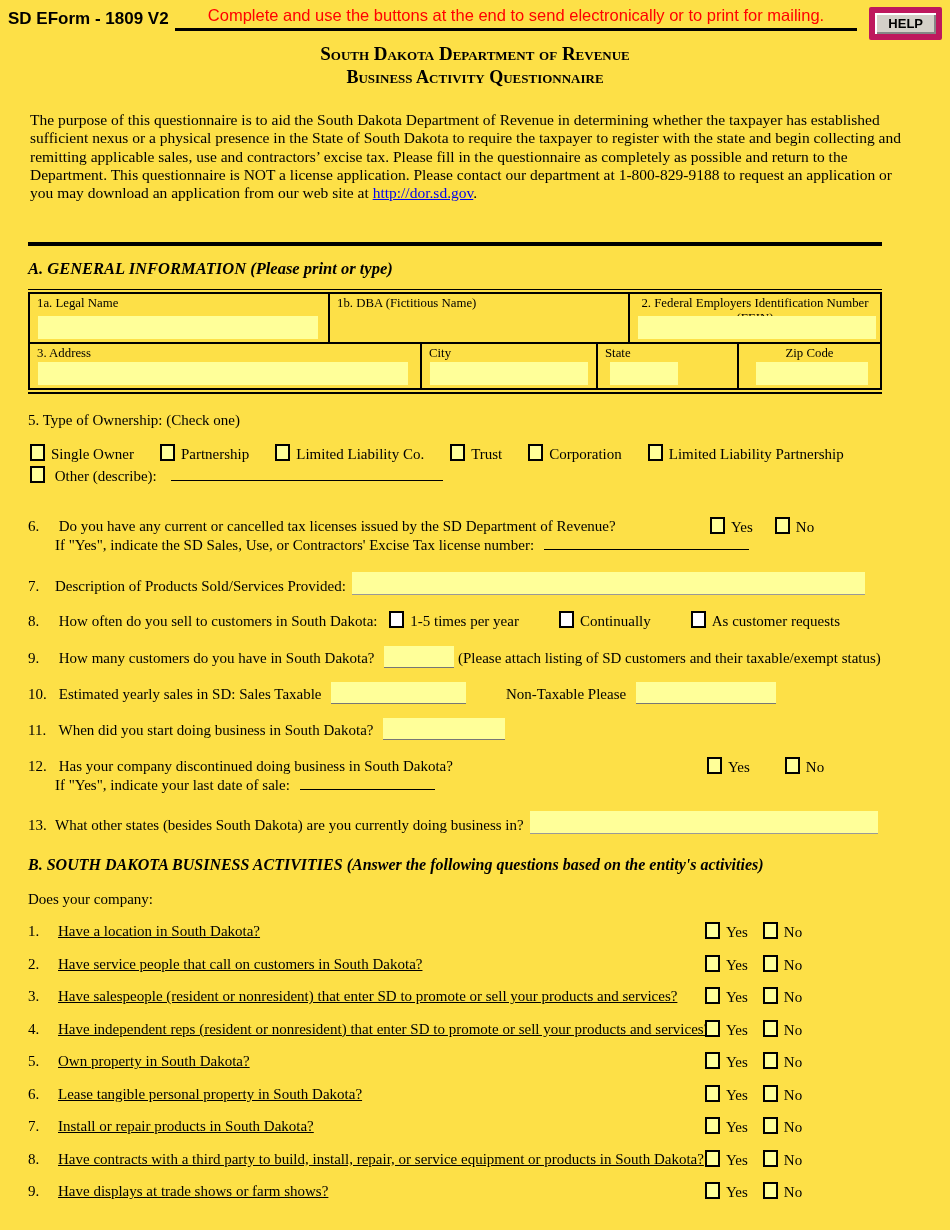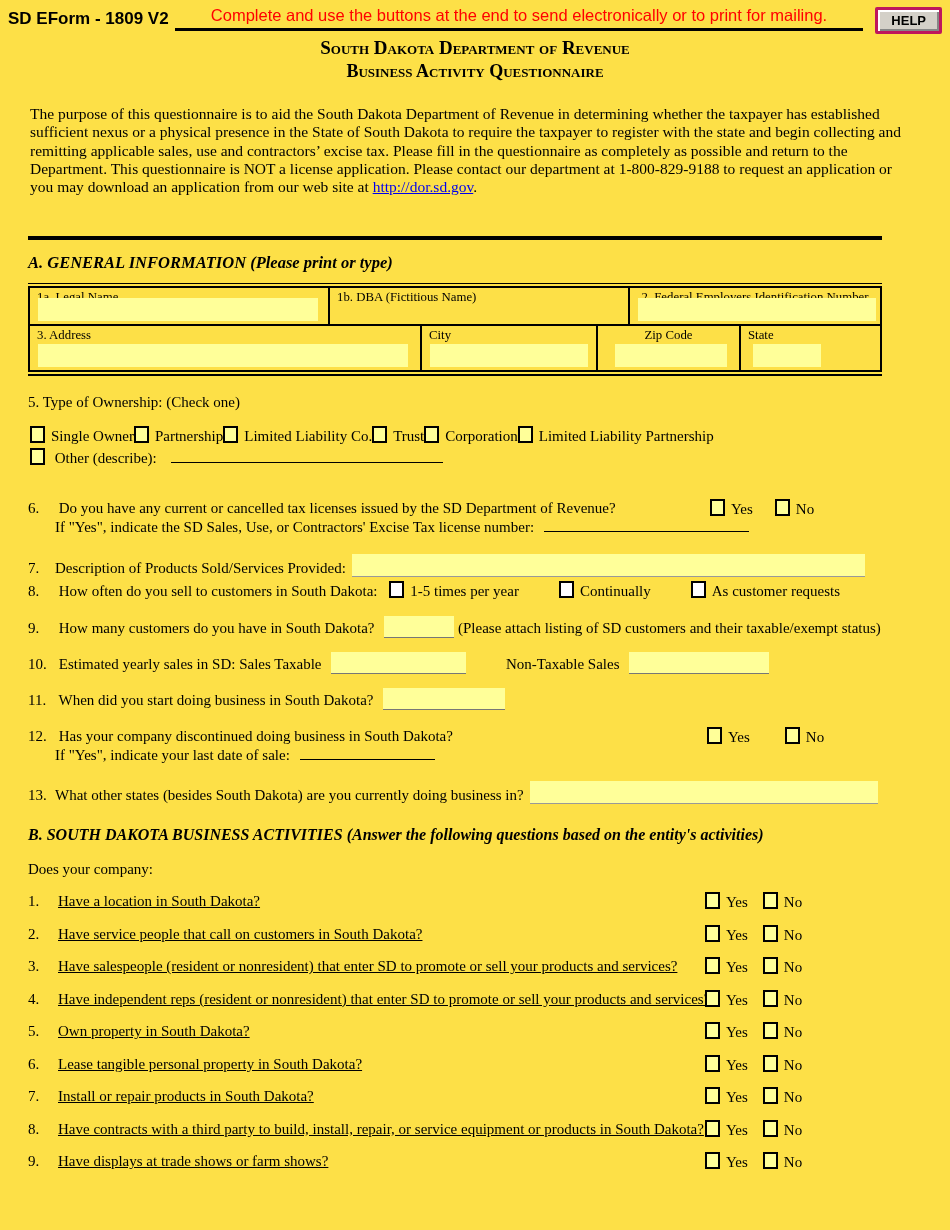--- a/index.html
+++ b/index.html
@@ -5,21 +5,21 @@
   html,body{margin:0;padding:0;background:#fff;}
   .page{position:relative;width:950px;height:1230px;background:#fde047;color:#000;
         font-family:"Liberation Serif",serif;font-size:15px;overflow:hidden;}
 
   
   .topbar{display:flex;align-items:flex-start;padding:6px 8px 0 8px;}
   .form-id{font-family:"Liberation Sans",sans-serif;font-weight:bold;font-size:17px;white-space:nowrap;padding-top:3px;}
   .notice-band{flex:1;margin:0 12px 0 6px;border-bottom:3.5px solid #000;text-align:center;padding-bottom:3px;}
   .notice{color:#FF0000;font-family:"Liberation Sans",sans-serif;font-size:16.5px;}
   .help-btn{font-family:"Liberation Sans",sans-serif;font-weight:bold;font-size:13px;
-            background:#d4d0c8;border:3px solid #be185d;border-radius:2px;
+            background:#d4d0c8;border:6px solid #be185d;border-radius:2px;
             box-shadow:inset 2px 2px 0 #ffffff,inset -2px -2px 0 #868686;
             padding:3px 13px;margin-top:1px;cursor:pointer;}
 
   
   .doc-title{text-align:center;font-weight:bold;font-variant:small-caps;font-size:19px;margin-top:3px;}
   .doc-subtitle{text-align:center;font-weight:bold;font-variant:small-caps;font-size:18px;margin-top:2px;}
 
   
   .intro{margin:23px 42px 0 30px;font-size:15.5px;line-height:1.18;}
   .intro a{color:#0000EE;text-decoration:underline;}
@@ -28,21 +28,21 @@
   .rule{margin:40px 68px 0 28px;border-top:4px solid #000;}
   .sec-title{margin:13px 0 0 28px;font-weight:bold;font-style:italic;font-size:16.5px;}
 
   
   .table-outer{margin:10px 68px 0 28px;border-top:1px solid #000;border-bottom:2px solid #000;padding:2px 0;}
   .table-a{border:2px solid #000;}
   .tr{display:flex;}
   .tr + .tr{border-top:2px solid #000;}
   .td{position:relative;border-left:2px solid #000;}
   .td:first-child{border-left:none;}
-  .r1{height:36px;} .r2{height:44px;}
+  .r1{height:48px;} .r2{height:44px;}
   .lbl{font-size:12.8px;padding:2px 0 0 7px;}
   .lbl.center{text-align:center;padding-left:0;}
   .yfield{position:absolute;background:#ffff99;height:23px;bottom:3px;}
 
   
   .qrow{position:relative;margin-left:28px;line-height:1.25;}
   .num{display:inline-block;width:27px;}
   .numb{display:inline-block;width:30px;}
   .sub{margin-left:55px;line-height:1.3;}
   .blank{display:inline-block;border-bottom:1px solid #000;height:13px;vertical-align:baseline;}
@@ -51,21 +51,21 @@
 
   
   .cb{display:inline-block;width:11px;height:13px;border:2px solid #000;background:#ffff99;
       vertical-align:-2px;margin-right:6px;cursor:pointer;}
   .cb.white{background:#fff;}
   .opt{white-space:nowrap;}
   .ynitem{white-space:nowrap;}
   .yn{position:absolute;top:0;display:flex;}
 
   
-  .optrow{display:flex;margin:14px 0 0 30px;text-align:right;}
+  .optrow{display:flex;gap:26px;margin:14px 0 0 30px;text-align:right;}
   .otherline{margin:3px 0 0 30px;}
 
   
   .flexrow{display:flex;align-items:flex-end;}
   .flexrow .grow{flex:1;height:22px;background:#ffff99;border-bottom:1px solid #999;margin-left:6px;}
 
   
   .brow{position:relative;margin:13px 0 0 28px;line-height:1.3;text-decoration:underline;}
   .yn-b{left:677px;gap:15px;}
 </style>
@@ -107,27 +107,27 @@
       </div>
       <div class="tr">
         <div class="td r2" style="width:390px;">
           <div class="lbl">3.  Address</div>
           <div class="yfield" style="left:8px;right:12px;"></div>
         </div>
         <div class="td r2" style="width:174px;">
           <div class="lbl">City</div>
           <div class="yfield" style="left:8px;right:8px;"></div>
         </div>
+        <div class="td r2" style="width:139px;">
+          <div class="lbl">State</div>
+          <div class="yfield" style="left:12px;width:68px;"></div>
+        </div>
         <div class="td r2" style="flex:1;">
           <div class="lbl center">Zip Code</div>
           <div class="yfield" style="left:17px;width:112px;"></div>
-        </div>
-        <div class="td r2" style="width:139px;">
-          <div class="lbl">State</div>
-          <div class="yfield" style="left:12px;width:68px;"></div>
         </div>
       </div>
     </div>
   </div>
 
 
   <div class="qrow" style="margin-top:17px;">
     <span>5.  Type of Ownership: (Check one)</span>
   </div>
   <div class="optrow">
@@ -156,38 +156,38 @@
     <span>If "Yes", indicate the SD Sales, Use, or Contractors' Excise Tax license number:</span>
     <span class="blank" style="width:205px;margin-left:6px;"></span>
   </div>
 
   <div class="qrow flexrow" style="margin-top:17px;margin-right:85px;">
     <span class="num">7.</span>
     <span style="white-space:nowrap;">Description of Products Sold/Services Provided:</span>
     <span class="grow"></span>
   </div>
 
-  <div class="qrow" style="margin-top:4px;">
+  <div class="qrow" style="margin-top:16px;">
     <span class="num">8.</span>
     <span>How often do you sell to customers in South Dakota:</span>
     <span style="margin-left:4px;"><span class="opt" style="margin-left: 4px;"><span class="cb white"></span><span>1-5 times per year</span></span><span class="opt" style="margin-left: 40px;"><span class="cb white"></span><span>Continually</span></span><span class="opt" style="margin-left: 40px;"><span class="cb white"></span><span>As customer requests</span></span></span>
   </div>
 
   <div class="qrow" style="margin-top:15px;">
     <span class="num">9.</span>
     <span>How many customers do you have in South Dakota?</span>
     <span class="yf uline" style="width:70px;margin-left:6px;"></span>
     <span>(Please attach listing of SD customers and their taxable/exempt status)</span>
   </div>
 
   <div class="qrow" style="margin-top:14px;">
     <span class="num">10.</span>
     <span>Estimated yearly sales in SD:  Sales Taxable</span>
     <span class="yf uline" style="width:135px;margin-left:6px;"></span>
-    <span style="margin-left:36px;">Non-Taxable Sales</span>
+    <span style="margin-left:36px;">Non-Taxable Please</span>
     <span class="yf uline" style="width:140px;margin-left:6px;"></span>
   </div>
 
   <div class="qrow" style="margin-top:14px;">
     <span class="num">11.</span>
     <span>When did you start doing business in South Dakota?</span>
     <span class="yf uline" style="width:122px;margin-left:6px;"></span>
   </div>
 
   <div class="qrow" style="margin-top:17px;">

